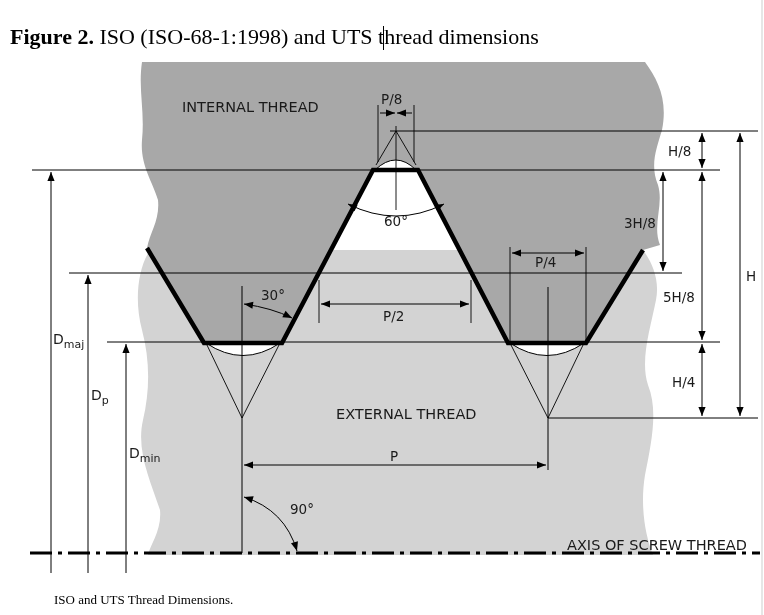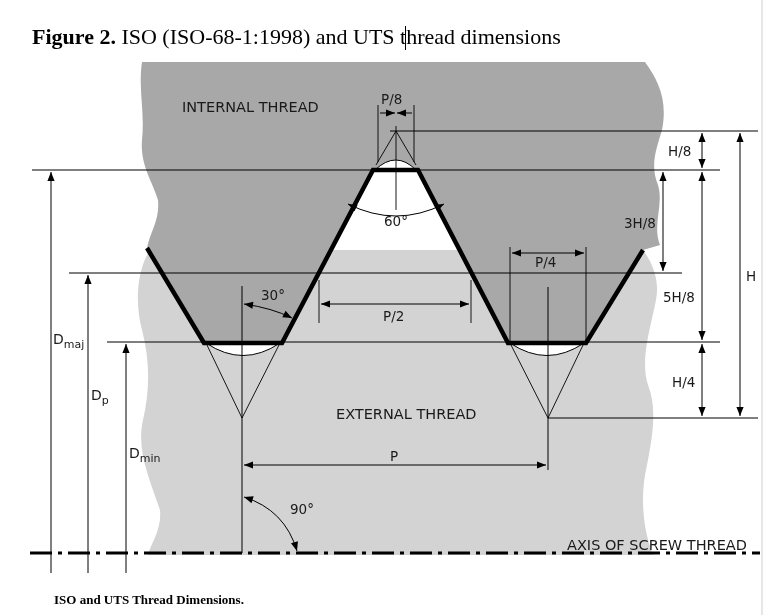--- a/index.html
+++ b/index.html
@@ -1,21 +1,21 @@
 <!DOCTYPE html>
 <html><head>
 <meta charset="utf-8">
 <style>
   html, body { margin:0; padding:0; background:#ffffff; }
   body { width:764px; height:615px; position:relative; overflow:hidden; }
   .page-border { position:absolute; left:761px; top:0; width:2px; height:615px; background:#e6e6e6; }
-  .fig-title { position:absolute; left:10px; top:24px; font-family:"Liberation Serif", serif; font-size:22px; color:#000; white-space:nowrap;margin-left:22px; }
+  .fig-title { position:absolute; left:10px; top:24px; font-family:"Liberation Serif", serif; font-size:22px; color:#000; white-space:nowrap; }
   .fig-title b { font-weight:bold; }
   .caret { display:inline-block; width:1px; height:24px; background:#000; vertical-align:-6px; margin-left:-1px; }
-  .caption { position:absolute; left:54px; top:592px; font-family:"Liberation Serif", serif; font-size:13px; font-weight:bold; color:#000; white-space:nowrap; }
+  .caption { position:absolute; left:54px; top:592px; font-family:"Liberation Serif", serif; font-size:13px; font-weight:normal; color:#000; white-space:nowrap; }
   svg { position:absolute; left:0; top:0; }
   svg text { font-family:"DejaVu Sans", sans-serif; fill:#1a1a1a; }
 </style>
 </head>
 <body>
 
 <div class="page-border"></div>
 
 <div class="fig-title"><b>Figure 2.</b><span> ISO (ISO-68-1:1998) and UTS t</span><span class="caret"></span><span>hread dimensions</span></div>
 

